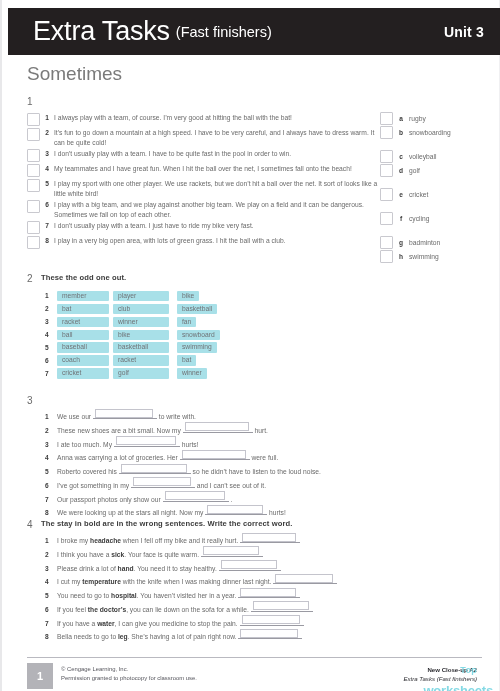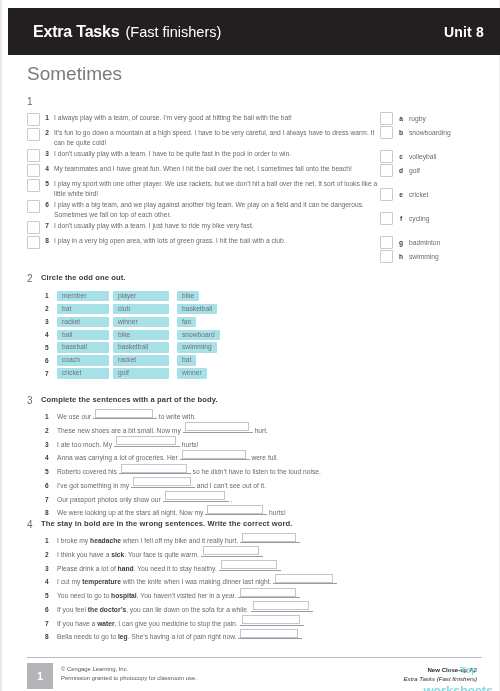--- a/index.html
+++ b/index.html
@@ -35,22 +35,22 @@
     height: 47px;
     background: #231f20;
     display: flex;
     align-items: center;
     box-sizing: border-box;
     padding-left: 25px;
     padding-right: 18px;
   }
   .header-title {
     color: #ffffff;
-    font-size: 16px;
-    font-weight: 700;
+    font-size: 27px;
+    font-weight: 400;
     letter-spacing: -0.2px;
     white-space: nowrap;
   }
   .header-sub {
     color: #ffffff;
     font-size: 14.5px;
     font-weight: 400;
     margin-left: 6px;
     white-space: nowrap;
   }
@@ -307,21 +307,21 @@
   }
 </style>
 </head>
 <body>
 
 <div class="page">
 
   <div class="header-bar">
     <span class="header-title">Extra Tasks</span>
     <span class="header-sub">(Fast finishers)</span>
-    <span class="header-unit">Unit 8</span>
+    <span class="header-unit">Unit 3</span>
   </div>
 
   <div class="section-heading">Sometimes</div>
 
   <div class="ex" id="ex1" style="top:97px;">
     <div class="ex-head">
       <span class="ex-num">1</span>
     </div>
     <div class="match-list" id="match-list">
         <div class="match-row">
@@ -405,21 +405,21 @@
             <div class="o-letter">h</div>
             <div class="o-word">swimming</div>
           </div>
         </div>
       </div>
   </div>
 
   <div class="ex" id="ex2" style="top:274px;">
     <div class="ex-head">
       <span class="ex-num">2</span>
-      <span class="ex-title">Circle the odd one out.</span>
+      <span class="ex-title">These the odd one out.</span>
     </div>
     <div class="odd-list" id="odd-list">
         <div class="odd-row">
           <span class="odd-idx">1</span>
           <span class="chip chip-c1">member</span>
           <span class="chip chip-c2">player</span>
           <span class="chip chip-c3">bike</span>
         </div>
         <div class="odd-row">
           <span class="odd-idx">2</span>
@@ -456,21 +456,20 @@
           <span class="chip chip-c1">cricket</span>
           <span class="chip chip-c2">golf</span>
           <span class="chip chip-c3">winner</span>
         </div>
       </div>
   </div>
 
   <div class="ex" id="ex3" style="top:396px;">
     <div class="ex-head">
       <span class="ex-num">3</span>
-      <span class="ex-title">Complete the sentences with a part of the body.</span>
     </div>
     <div class="s-list" id="s-list-3">
         <div class="s-row">
           <span class="s-idx">1</span>
           <span class="s-text"><span>We use our</span> <span class="blank" style="width:64px"><span class="field" style="width:58px"></span></span> <span>to write with.</span></span>
         </div>
         <div class="s-row">
           <span class="s-idx">2</span>
           <span class="s-text"><span>These new shoes are a bit small. Now my</span> <span class="blank" style="width:70px"><span class="field" style="width:64px"></span></span> <span>hurt.</span></span>
         </div>

